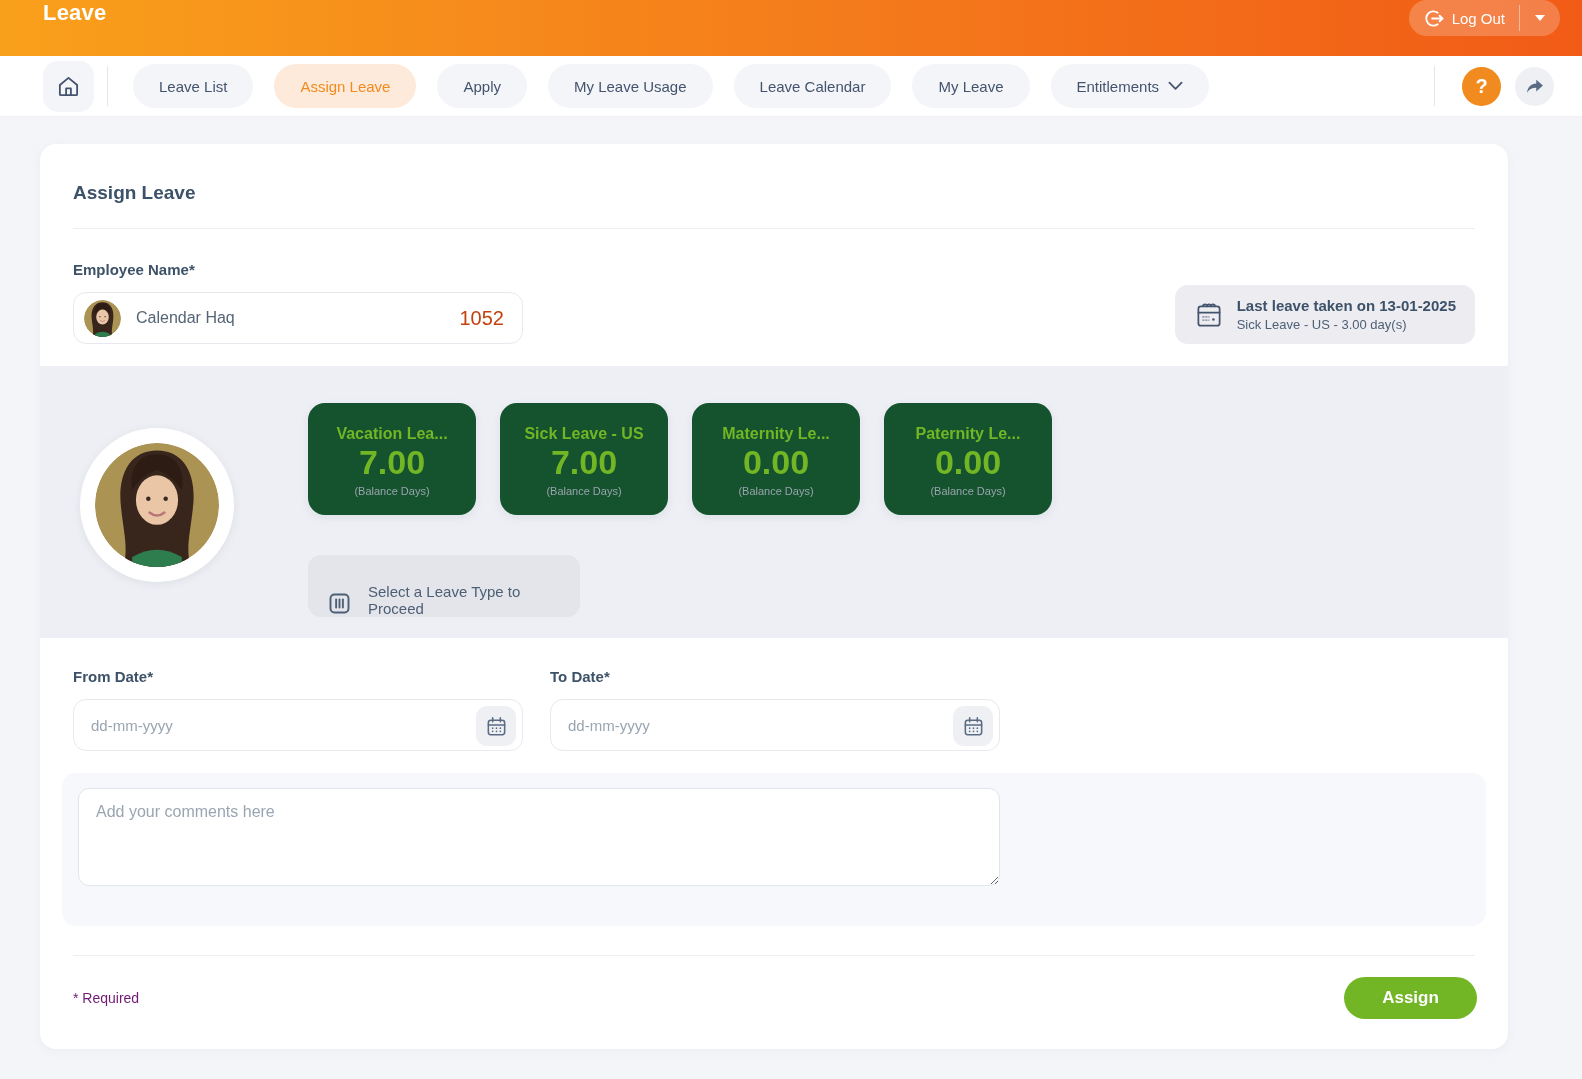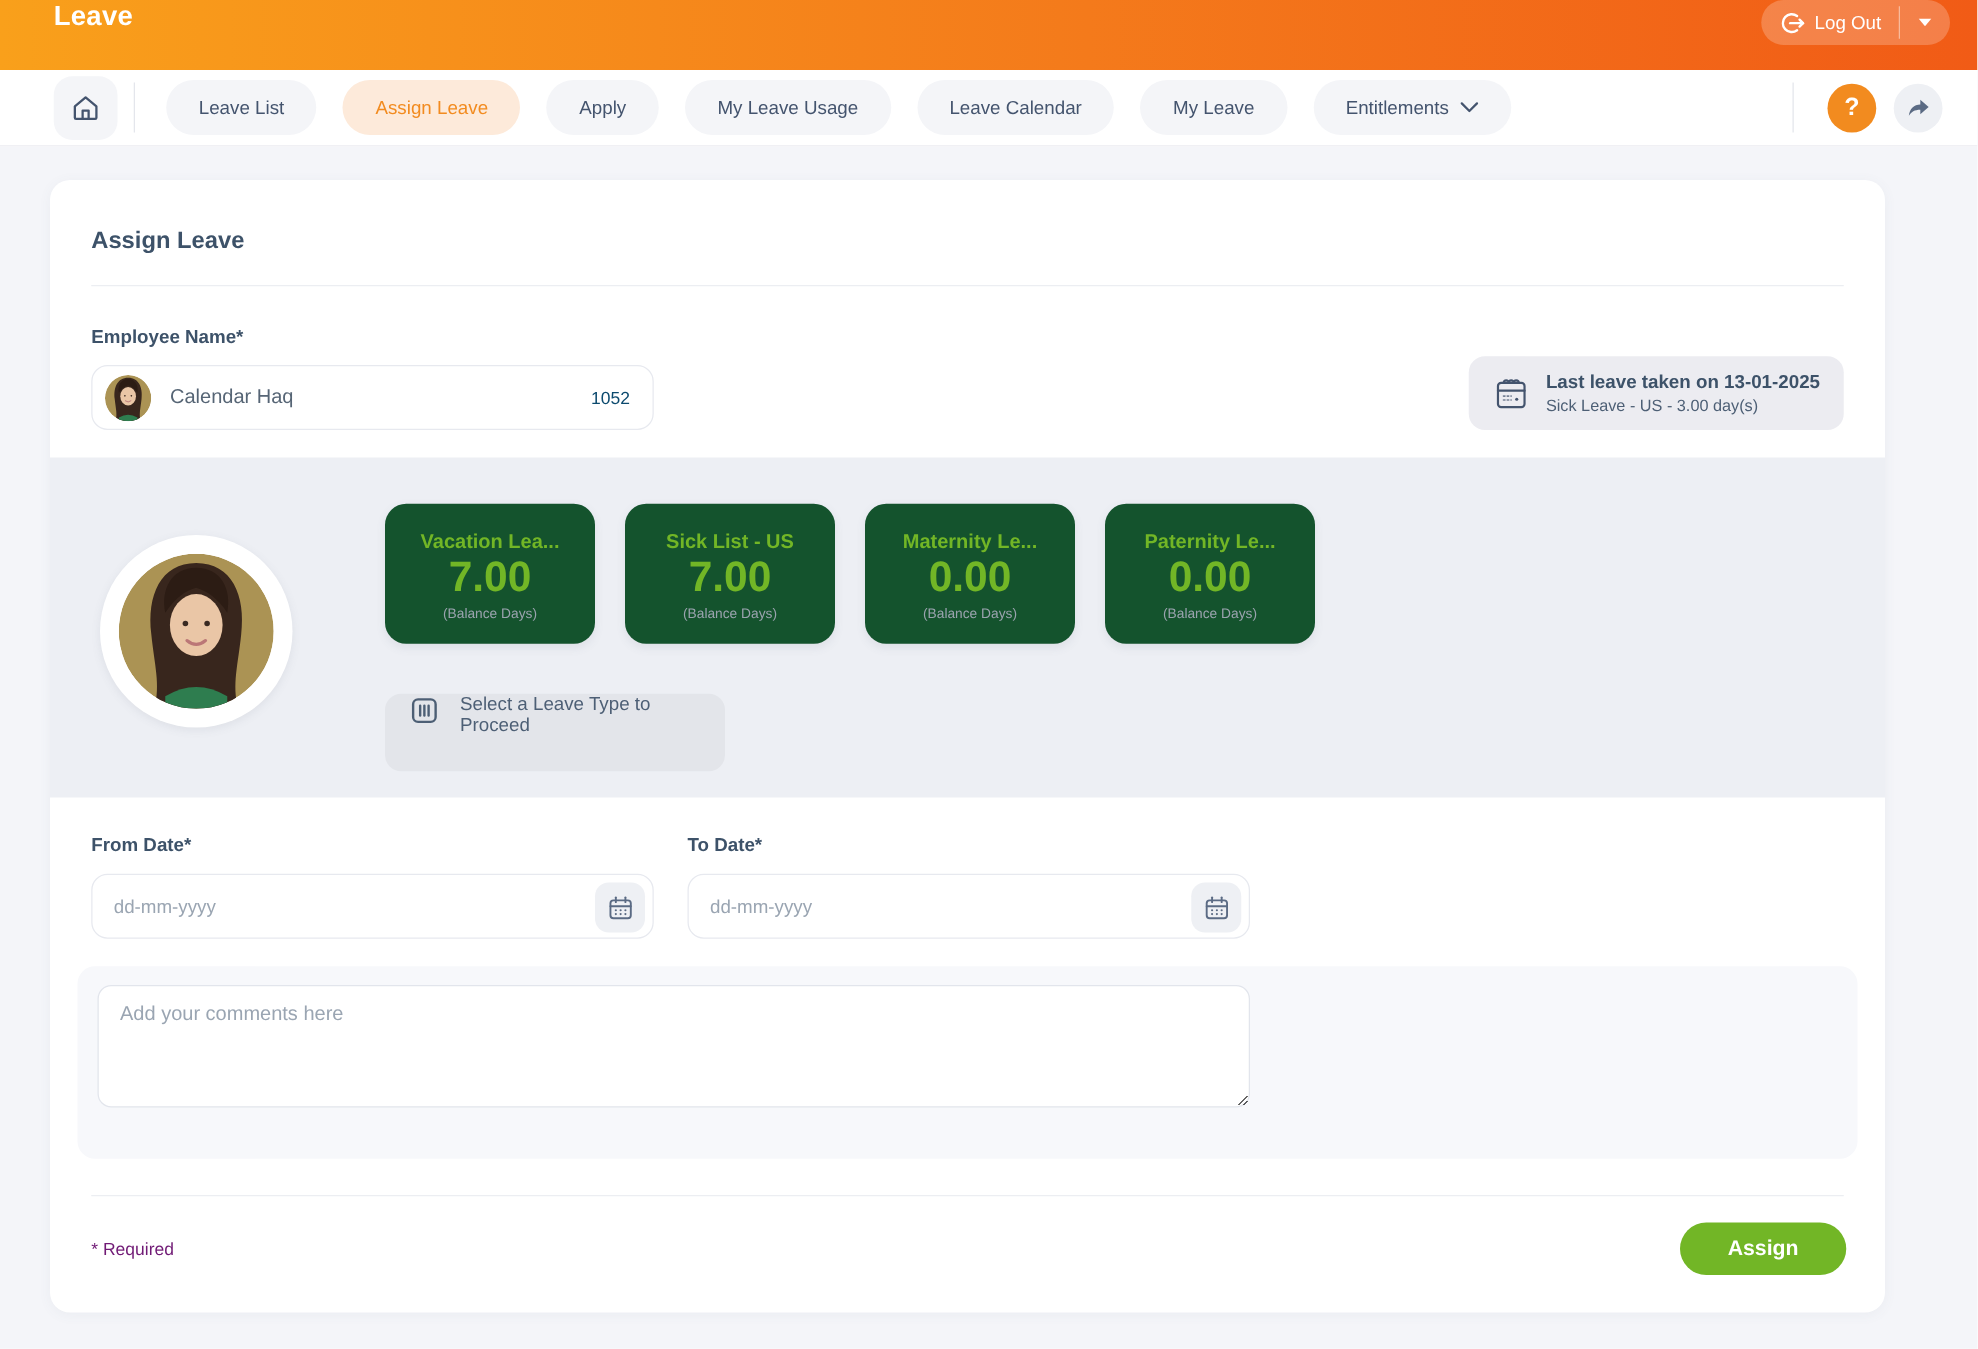--- a/index.html
+++ b/index.html
@@ -92,21 +92,21 @@
   .emp-label-wrap .field-label { margin-bottom: 14px; }
   .emp-select {
     width: 450px; height: 52px;
     border: 1px solid #e7e9ef; border-radius: 13px;
     display: flex; align-items: center; gap: 15px;
     padding: 0 18px 0 10px; background: #fff; cursor: pointer;
   }
   .emp-avatar { width: 37px; height: 37px; border-radius: 50%; overflow: hidden; flex: none; }
   .emp-avatar svg, .big-avatar-photo svg { display: block; width: 100%; height: 100%; }
   .emp-name { font-size: 16px; color: #566575; flex: 1; }
-  .emp-id { font-size: 14px; color: #0c4a6e; }
+  .emp-id { font-size: 20px; color: #c2410c; }
 
   .last-leave {
     background: #ececf1; border-radius: 13px;
     display: flex; align-items: center; gap: 13px;
     padding: 12px 19px; margin-top: 13px;
   }
   .last-leave-l1 { font-size: 15px; font-weight: bold; color: #3d5269; }
   .last-leave-l2 { font-size: 13px; color: #4d5f75; margin-top: 3px; }
 
   
@@ -129,21 +129,21 @@
     box-shadow: 0 3px 8px rgba(90,100,120,0.10);
     display: flex; flex-direction: column; align-items: center; justify-content: center;
     text-align: center; cursor: pointer; padding-top: 4px;
   }
   .balance-type { font-size: 16px; font-weight: bold; color: #72b626; white-space: nowrap; }
   .balance-value { font-size: 34px; font-weight: bold; color: #72b626; line-height: 1.15; }
   .balance-unit { font-size: 11px; color: #9aa3ae; margin-top: 2px; }
   .leave-hint {
     margin-top: 40px; width: 272px; height: 62px;
     background: #e3e5ea; border-radius: 13px;
-    display: flex; align-items: flex-start; gap: 15px; padding: 0 18px;
+    display: flex; align-items: flex-end; gap: 15px; padding: 0 18px;
   }
   .leave-hint-text { font-size: 15px; color: #4d5f75; }
 
   
   .dates-row { display: flex; gap: 27px; margin-top: 30px; }
   .date-col { width: 450px; }
   .date-col .field-label { margin-bottom: 14px; }
   .date-input-wrap {
     position: relative; height: 52px;
     border: 1px solid #e7e9ef; border-radius: 13px; background: #fff;
@@ -334,21 +334,21 @@
     </div>
 
     <div class="band-right">
       <div class="balance-cards">
         <div class="balance-card">
           <div class="balance-type">Vacation Lea...</div>
           <div class="balance-value">7.00</div>
           <div class="balance-unit">(Balance Days)</div>
         </div>
         <div class="balance-card">
-          <div class="balance-type">Sick List - US</div>
+          <div class="balance-type">Sick Leave - US</div>
           <div class="balance-value">7.00</div>
           <div class="balance-unit">(Balance Days)</div>
         </div>
         <div class="balance-card">
           <div class="balance-type">Maternity Le...</div>
           <div class="balance-value">0.00</div>
           <div class="balance-unit">(Balance Days)</div>
         </div>
         <div class="balance-card">
           <div class="balance-type">Paternity Le...</div>

